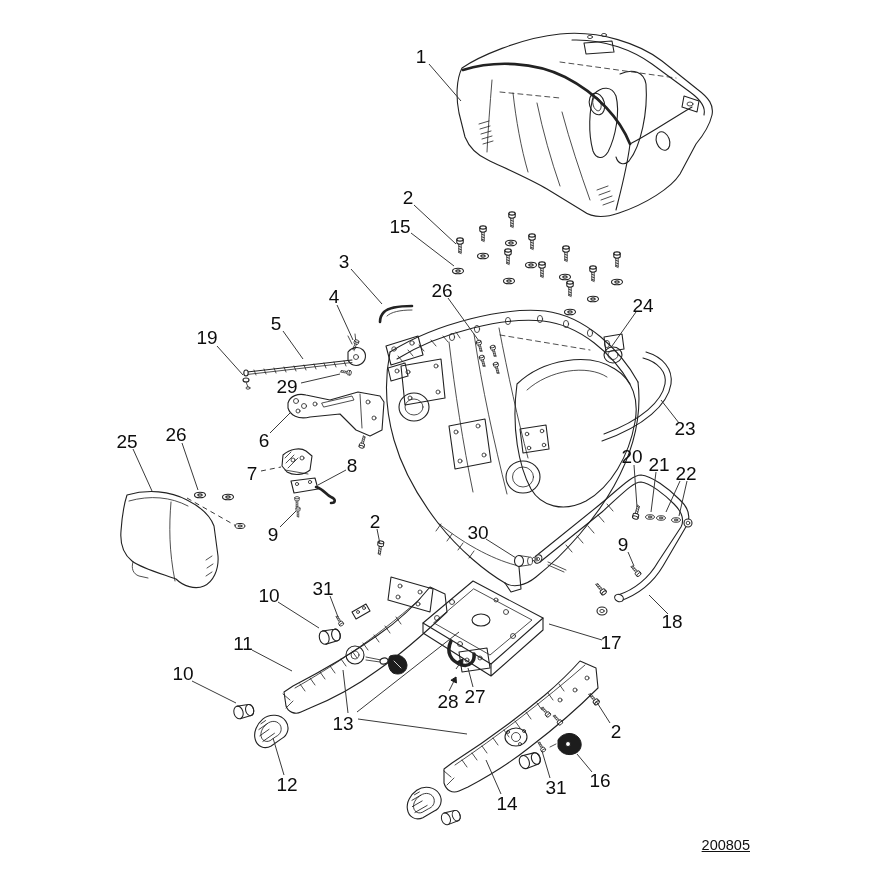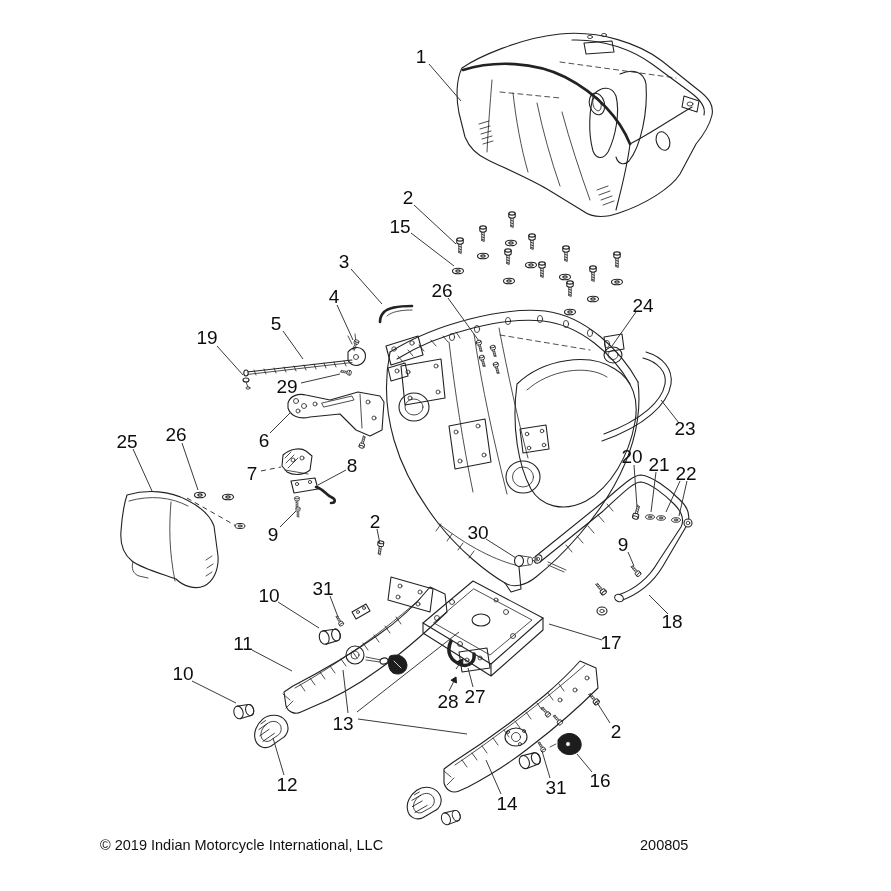--- a/index.html
+++ b/index.html
@@ -1,22 +1,22 @@
 <!DOCTYPE html>
 <html><head>
 <meta charset="utf-8">
 <style>
   html,body{margin:0;padding:0;background:#fff;}
   .page{position:relative;width:891px;height:891px;background:#ffffff;overflow:hidden;
         font-family:"Liberation Sans",sans-serif;}
   .color-codes{position:absolute;left:142px;top:180px;font-size:18px;line-height:21px;
         color:#111;letter-spacing:-0.2px;white-space:pre;}
   .footer-copy{position:absolute;left:100px;top:837px;font-size:14.5px;color:#111;}
-  .footer-part{position:absolute;left:640px;top:837px;width:110px;text-align:left;
-        font-size:14.5px;color:#111;}
+  .footer-part{position:absolute;left:640px;top:837px;width:110px;text-align:right;
+        font-size:14.5px;color:#111;text-decoration:underline;}
   svg{position:absolute;left:0;top:0;}
   .ln{fill:none;stroke:#222;stroke-width:1.1;stroke-linecap:round;stroke-linejoin:round;}
   .thin{stroke-width:0.8;}
   .thick{stroke-width:2.6;}
   .dk{fill:#1d1d1d;stroke:#1d1d1d;stroke-width:1;}
   .wh{fill:#fff;stroke:#222;stroke-width:1.1;}
   .leader{stroke:#3a3a3a;stroke-width:1;fill:none;}
   .dash{stroke-dasharray:5 4;}
   .callout{font-family:"Liberation Sans",sans-serif;font-size:19px;fill:#0d0d0d;text-anchor:middle;}
 </style>
@@ -382,15 +382,14 @@
         <text x="343" y="730" class="callout">13</text>
         <text x="448" y="708" class="callout">28</text>
         <text x="475" y="703" class="callout">27</text>
         <text x="616" y="738" class="callout">2</text>
         <text x="600" y="787" class="callout">16</text>
         <text x="556" y="794" class="callout">31</text>
         <text x="507" y="810" class="callout">14</text>
       </g>
   </svg>
 
-  <div class="footer-copy">© 2019 Indian Motorcycle International, LLC</div>
   <div class="footer-part">200805</div>
 </div>
 
 </body></html>

